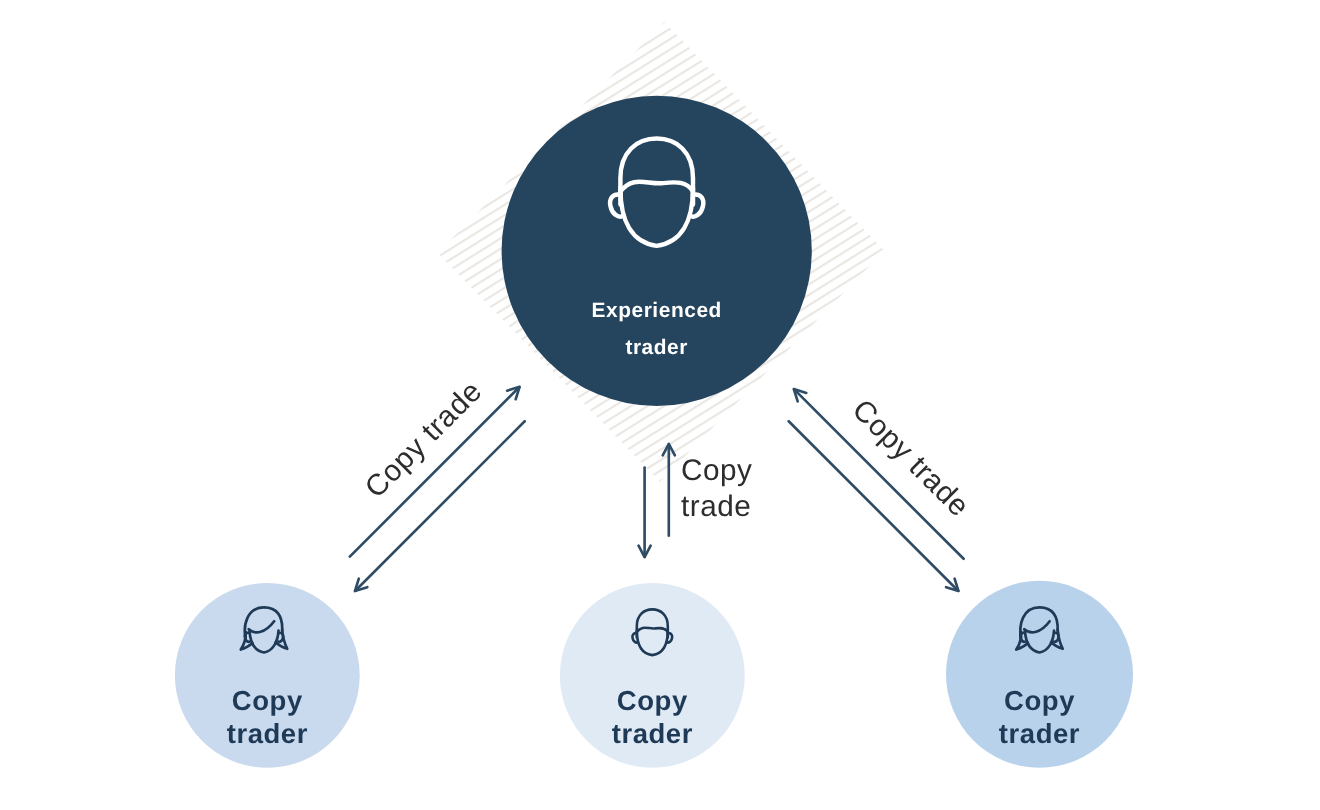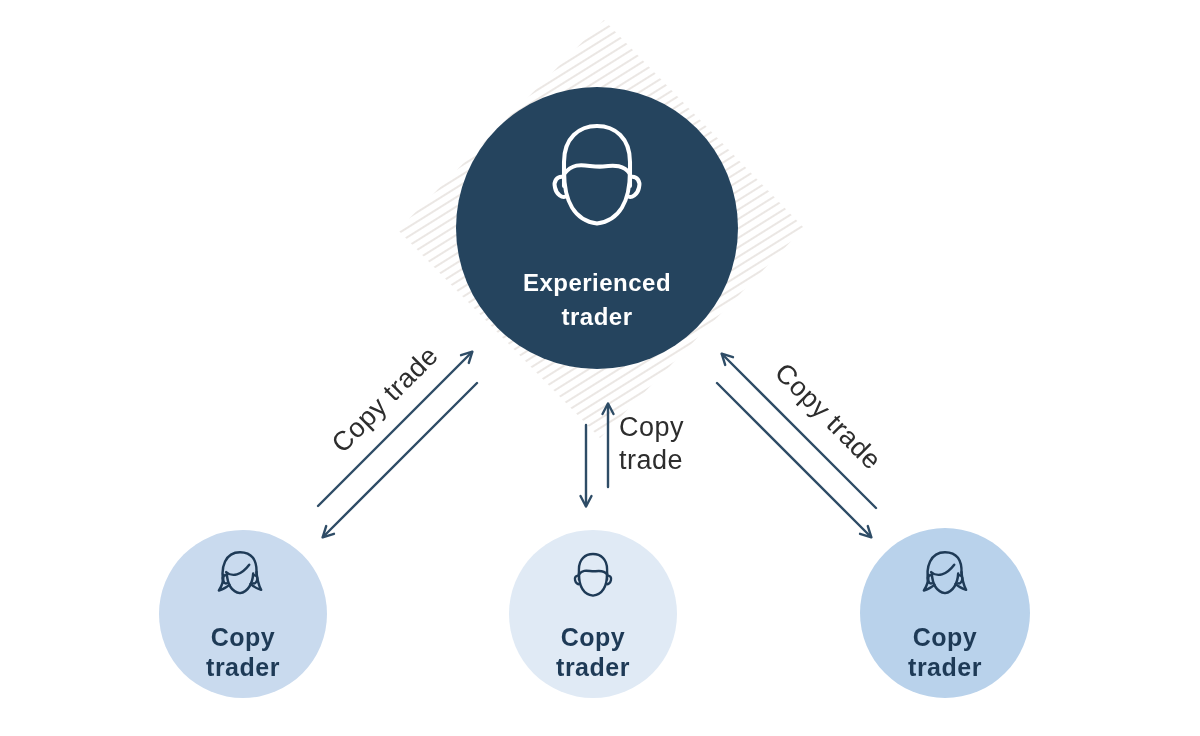--- a/index.html
+++ b/index.html
@@ -1,21 +1,21 @@
 <!DOCTYPE html>
 <html><head>
 <meta charset="utf-8">
 <style>
   html,body{margin:0;padding:0;background:#ffffff;width:1200px;height:736px;overflow:hidden;}
   .stage{position:relative;width:1200px;height:736px;background:#ffffff;
          font-family:"Liberation Sans","DejaVu Sans",sans-serif;}
   .stage svg{position:absolute;left:0;top:0;}
   .lbl{position:absolute;white-space:pre-line;letter-spacing:0.5px;}
   .lbl-experienced{left:447px;top:266px;width:300px;text-align:center;
-      color:#ffffff;font-size:24px;font-weight:bold;line-height:34px;}
+      color:#ffffff;font-size:19px;font-weight:bold;line-height:34px;}
   .lbl-copytrader{width:170px;text-align:center;color:#1e3a56;
       font-size:25px;font-weight:bold;line-height:30px;}
   .lbl-ct-left{left:158px;top:622px;}
   .lbl-ct-mid{left:508px;top:622px;}
   .lbl-ct-right{left:860px;top:622px;}
   .lbl-edge{color:#2d2d2d;font-size:27px;font-weight:normal;line-height:33px;}
   .lbl-edge-left{left:303px;top:383px;width:165px;height:34px;text-align:center;
       transform:rotate(-45deg);transform-origin:center;}
   .lbl-edge-right{left:745px;top:400px;width:165px;height:34px;text-align:center;
       transform:rotate(45deg);transform-origin:center;}

